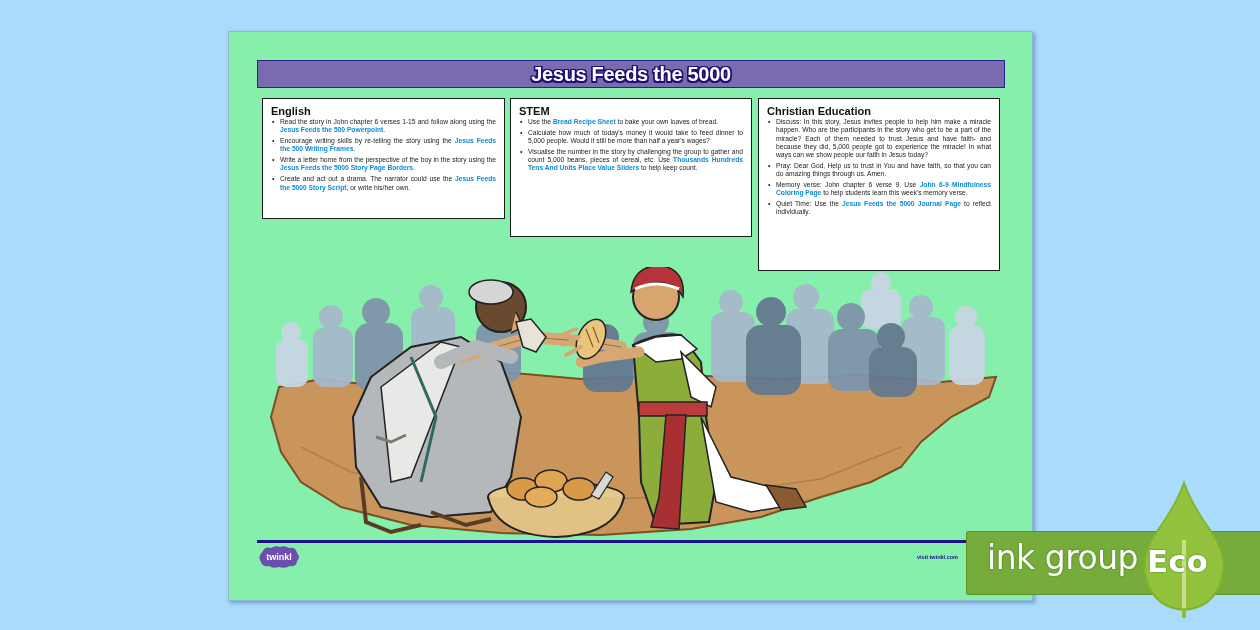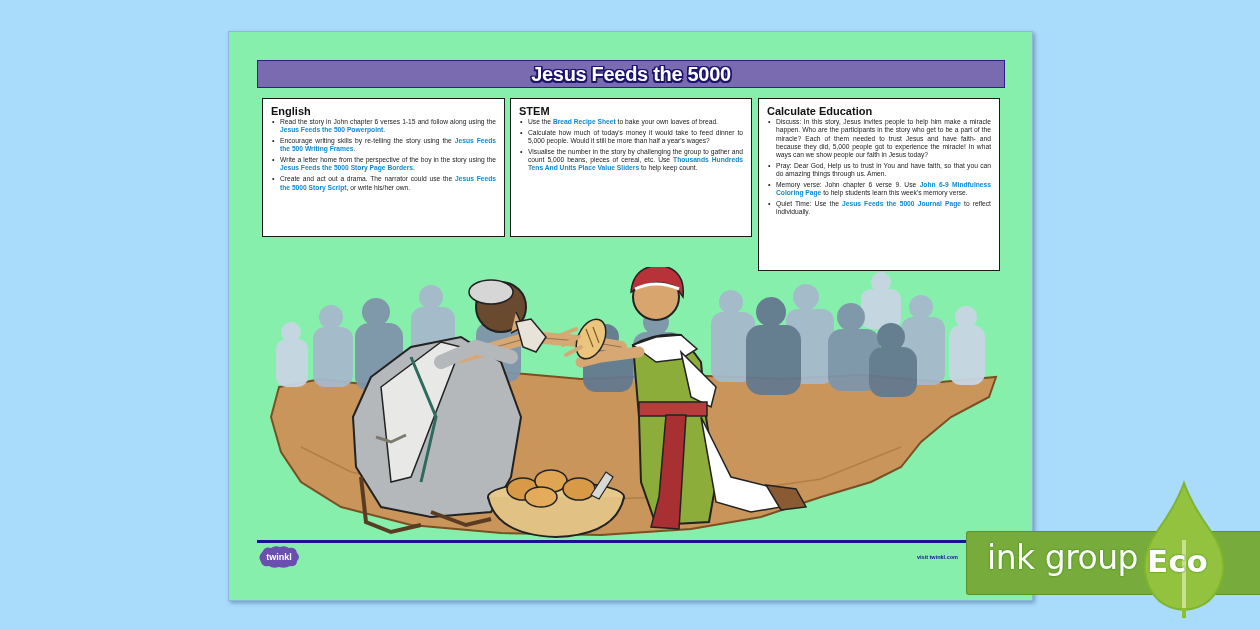--- a/index.html
+++ b/index.html
@@ -62,21 +62,21 @@
     text-align: justify;
     margin-bottom: 2.5px;
   }
   .box li::before {
     content: "•";
     position: absolute; left: 1px; top: 0;
     font-size: 7px;
   }
   .lnk { color: #0d8ad6; font-weight: bold; }
 
-  #box-english { left: 33px; top: 66px; width: 243px; height: 139px; }
+  #box-english { left: 33px; top: 66px; width: 243px; height: 121px; }
   #box-stem    { left: 281px; top: 66px; width: 242px; height: 139px; }
   #box-ce      { left: 529px; top: 66px; width: 242px; height: 173px; }
   #box-art     { left: 33px; top: 194px; width: 243px; height: 61px; }
 
   .illustration {
     position: absolute;
     left: 32px; top: 235px;
     width: 745px; height: 272px;
     z-index: 1;
   }
@@ -248,21 +248,21 @@
   <div class="box" id="box-stem">
     <h2>STEM</h2>
     <ul>
       <li><span>Use the </span><span class="lnk">Bread Recipe Sheet</span><span> to bake your own loaves of bread.</span></li>
       <li><span>Calculate how much of today's money it would take to feed dinner to 5,000 people. Would it still be more than half a year's wages?</span></li>
       <li><span>Visualise the number in the story by challenging the group to gather and count 5,000 beans, pieces of cereal, etc. Use </span><span class="lnk">Thousands Hundreds Tens And Units Place Value Sliders</span><span> to help keep count.</span></li>
     </ul>
   </div>
 
   <div class="box" id="box-ce">
-    <h2>Calculate Education</h2>
+    <h2>Christian Education</h2>
     <ul>
       <li><span>Discuss: In this story, Jesus invites people to help him make a miracle happen. Who are the participants in the story who get to be a part of the miracle? Each of them needed to trust Jesus and have faith- and because they did, 5,000 people got to experience the miracle! In what ways can we show people our faith in Jesus today?</span></li>
       <li><span>Pray: Dear God, Help us to trust in You and have faith, so that you can do amazing things through us. Amen.</span></li>
       <li><span>Memory verse: John chapter 6 verse 9. Use </span><span class="lnk">John 6-9 Mindfulness Coloring Page</span><span> to help students learn this week's memory verse.</span></li>
       <li><span>Quiet Time: Use the </span><span class="lnk">Jesus Feeds the 5000 Journal Page</span><span> to reflect individually.</span></li>
     </ul>
   </div>
 
 
   <div class="footer-line"></div>

